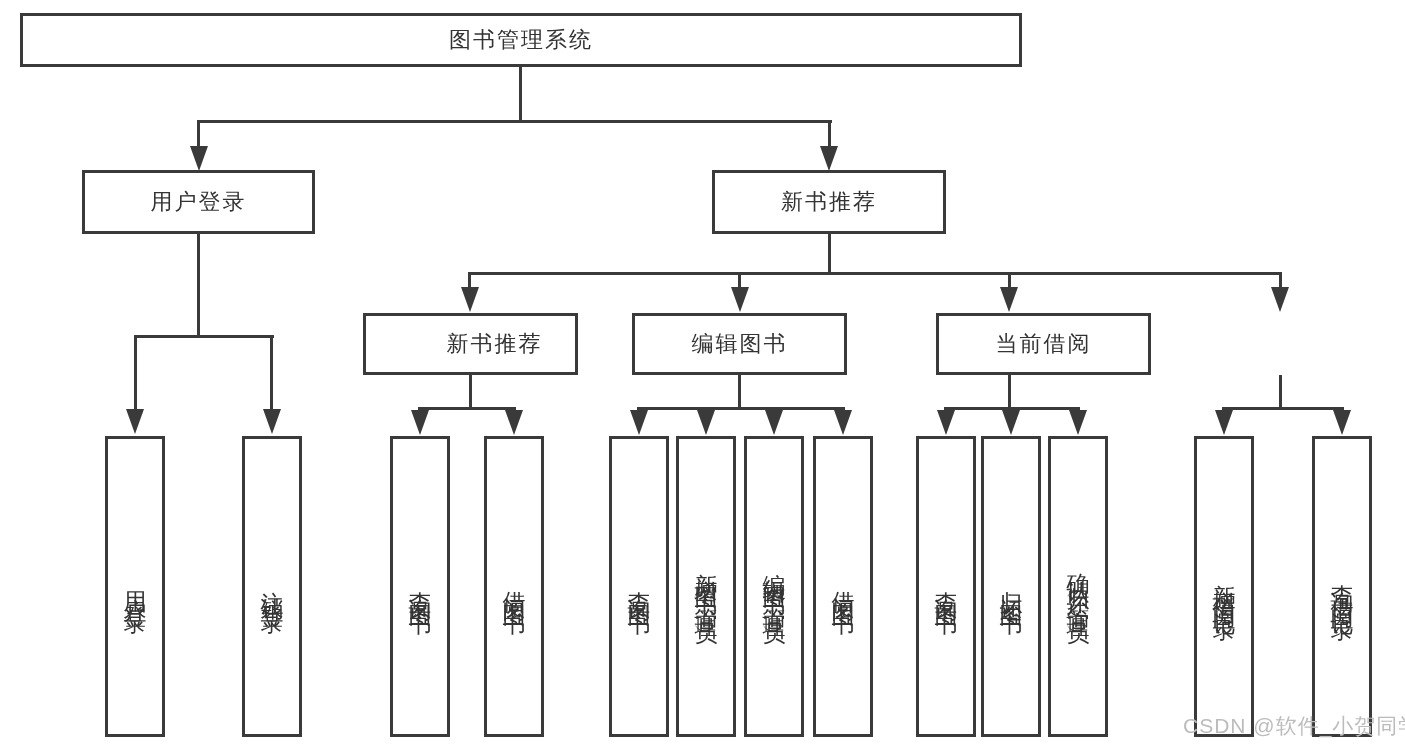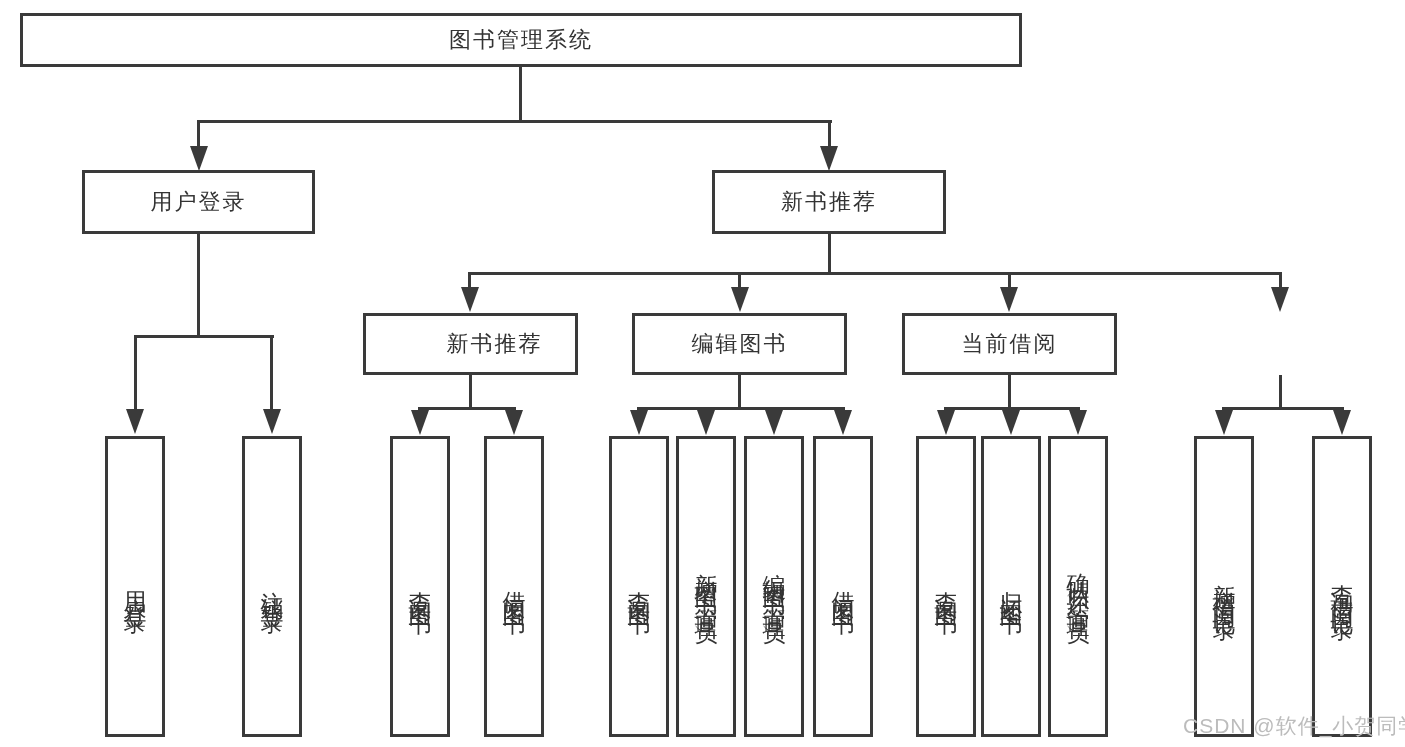--- a/index.html
+++ b/index.html
@@ -122,21 +122,21 @@
   <div class="arrow" style="left:1000px; top:287px;"></div>
   <div class="vline" style="left:1279px; top:272px; height:16px;"></div>
   <div class="arrow" style="left:1271px; top:287px;"></div>
 
   <div class="box" style="left:363px; top:313px; width:215px; height:62px;padding-left:48px;">
     <span class="label">新书推荐</span>
   </div>
   <div class="box" style="left:632px; top:313px; width:215px; height:62px;">
     <span class="label">编辑图书</span>
   </div>
-  <div class="box" style="left:902px; top:313px; width:215px; height:62px;">
+  <div class="box" style="left:936px; top:313px; width:215px; height:62px;">
     <span class="label">当前借阅</span>
   </div>
 
   <div class="vline" style="left:469px; top:375px; height:35px;"></div>
   <div class="hline" style="left:418px; top:407px; width:98px;"></div>
   <div class="arrow" style="left:411px; top:410px;"></div>
   <div class="arrow" style="left:505px; top:410px;"></div>
 
   <div class="vline" style="left:738px; top:375px; height:35px;"></div>
   <div class="hline" style="left:637px; top:407px; width:208px;"></div>

